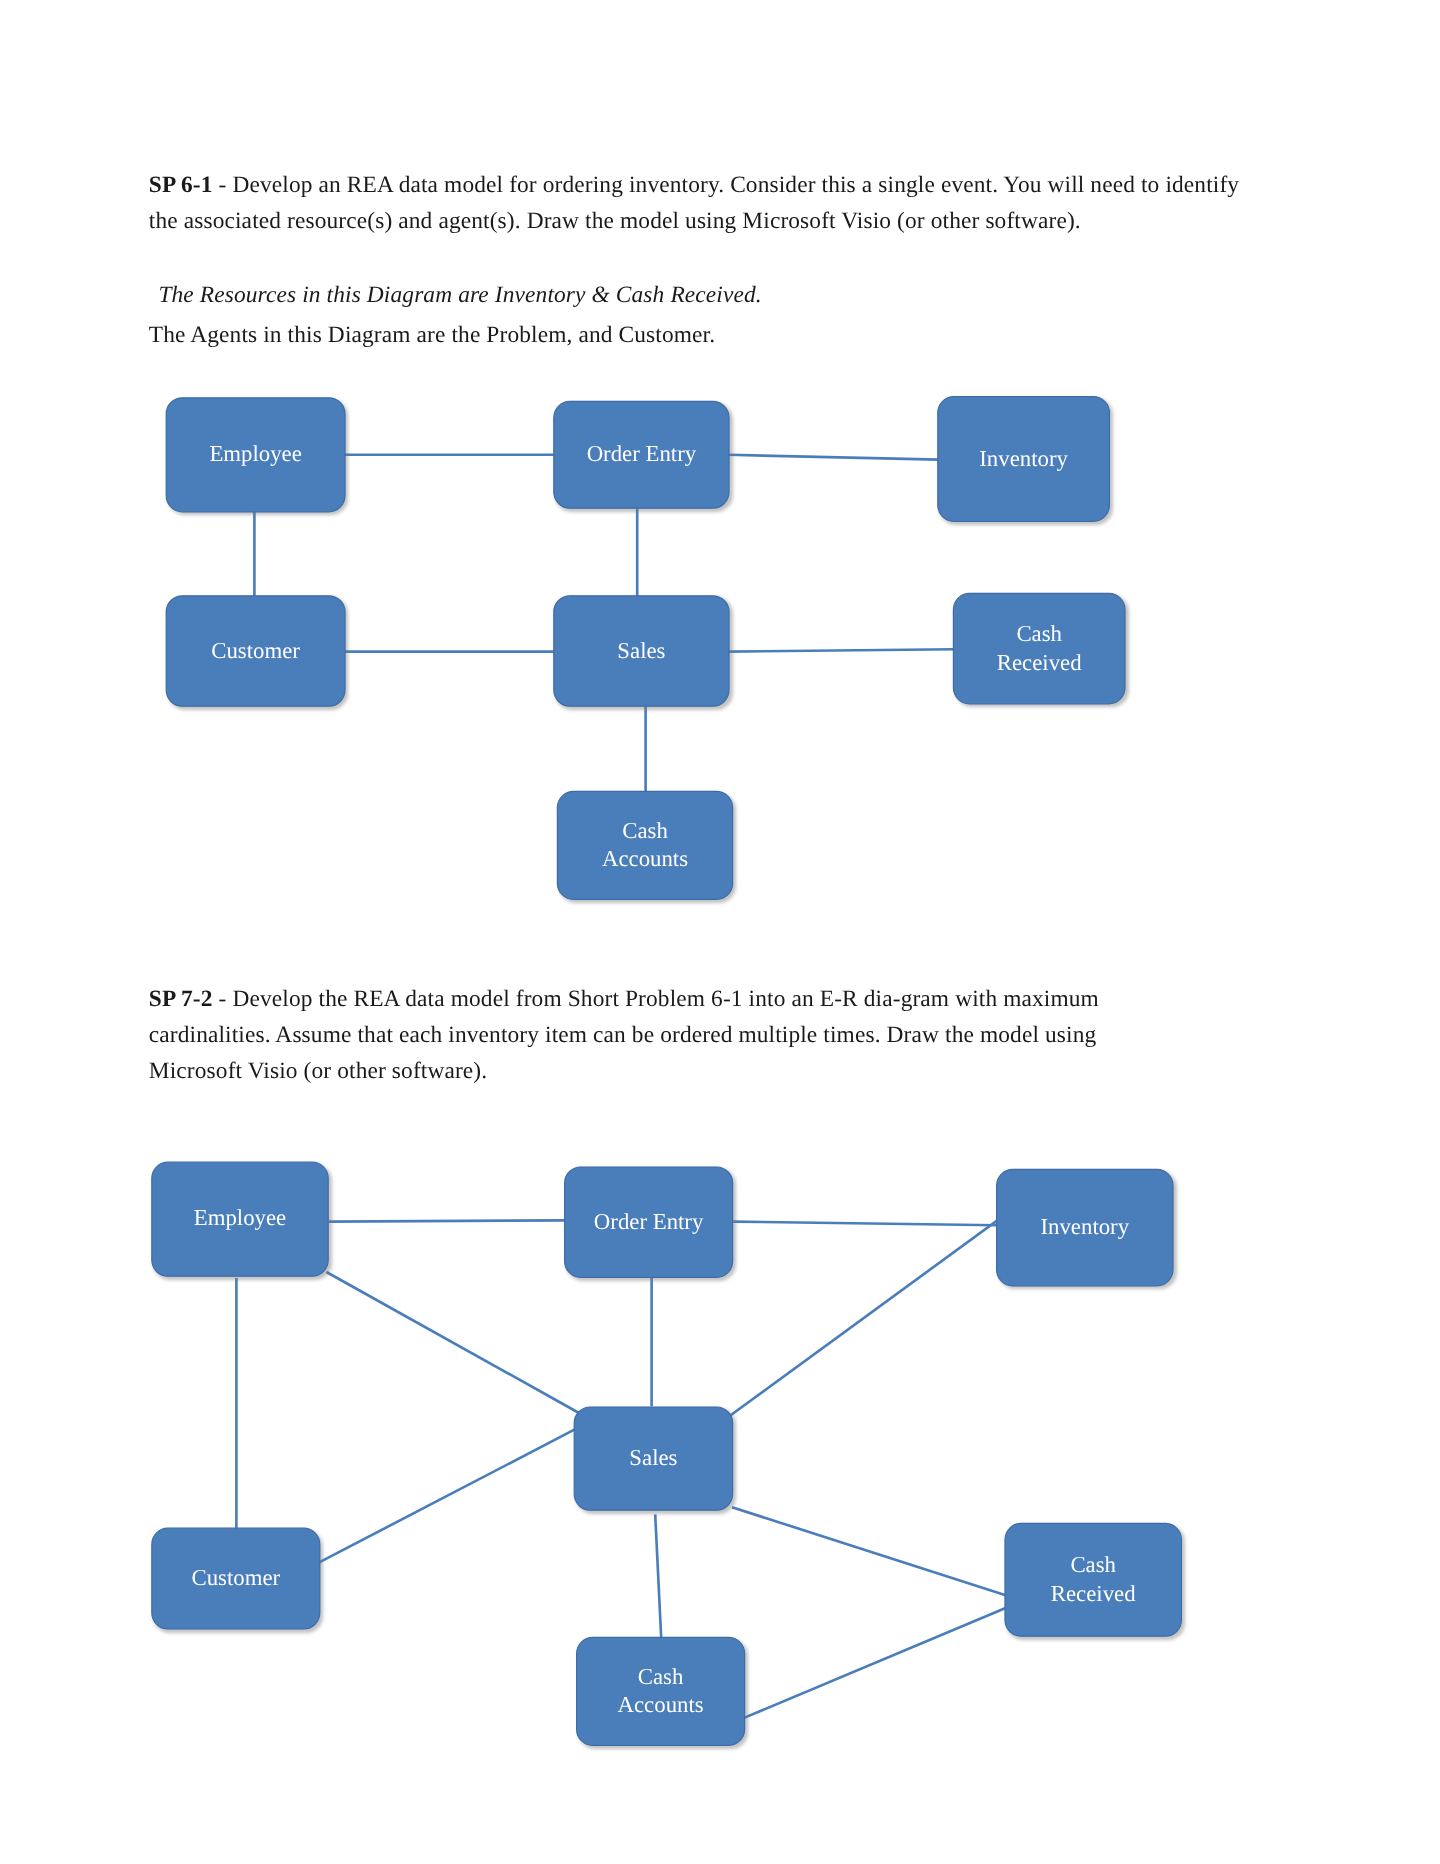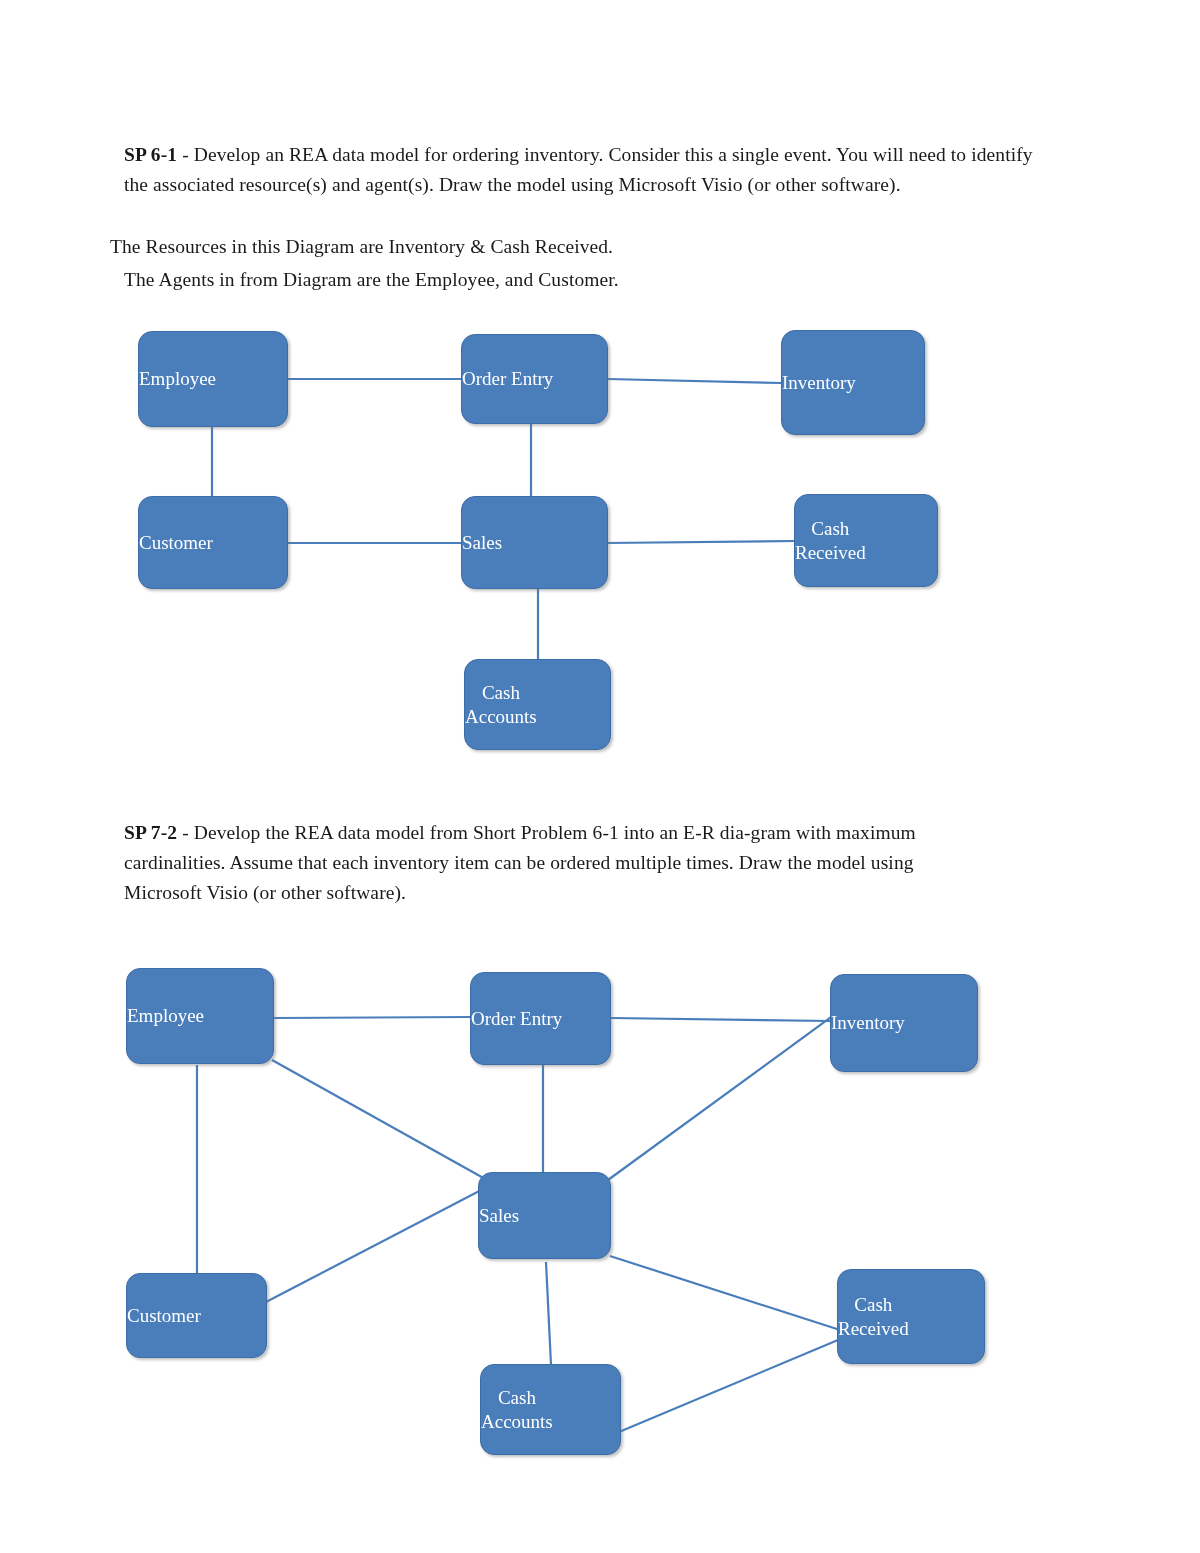--- a/index.html
+++ b/index.html
@@ -37,20 +37,21 @@
   .node {
     position: absolute;
     background: #4a7ebb;
     border: 1px solid #3d6da6;
     border-radius: 14px;
     color: #ffffff;
     font-family: "Liberation Serif", serif;
     font-size: 19px;
     display: flex;
     align-items: center;
+    justify-content: center;
     text-align: center;
     line-height: 24px;
     box-shadow: 2px 2px 3px rgba(120,120,120,0.45);
     box-sizing: border-box;
   }
   .node span { display: block; }
   svg.links {
     position: absolute;
     left: 0; top: 0;
     overflow: visible;
@@ -62,22 +63,22 @@
 </style>
 </head>
 <body>
 
 <div class="page">
 
   <div class="para" style="left:124px; top:140px; width:930px;">
     <b>SP 6-1</b><span> - Develop an REA data model for ordering inventory. Consider this a single event. You will need to identify the associated resource(s) and agent(s). Draw the model using Microsoft Visio (or other software).</span>
   </div>
 
-  <div class="para" style="left:110px; top:232px; width:930px;">The Resources in this Diagram are Inventory &amp; Cash Received.</div>
-  <div class="para" style="left:124px; top:265px; width:930px;">The Agents in from Diagram are the Employee, and Customer.</div>
+  <div class="para" style="left:132px; top:232px; width:930px;font-style:italic;">The Resources in this Diagram are Inventory &amp; Cash Received.</div>
+  <div class="para" style="left:124px; top:265px; width:930px;">The Agents in this Diagram are the Problem, and Customer.</div>
 
   <div class="diagram" style="left:0px; top:0px; width:1200px; height:1px;">
 
     <svg class="links" width="1200" height="1553">
       <line x1="287" y1="379" x2="462" y2="379"></line>
       <line x1="607" y1="379" x2="782" y2="383"></line>
       <line x1="212" y1="426" x2="212" y2="497"></line>
       <line x1="531" y1="424" x2="531" y2="497"></line>
       <line x1="287" y1="543" x2="462" y2="543"></line>
       <line x1="607" y1="543" x2="795" y2="541"></line>

